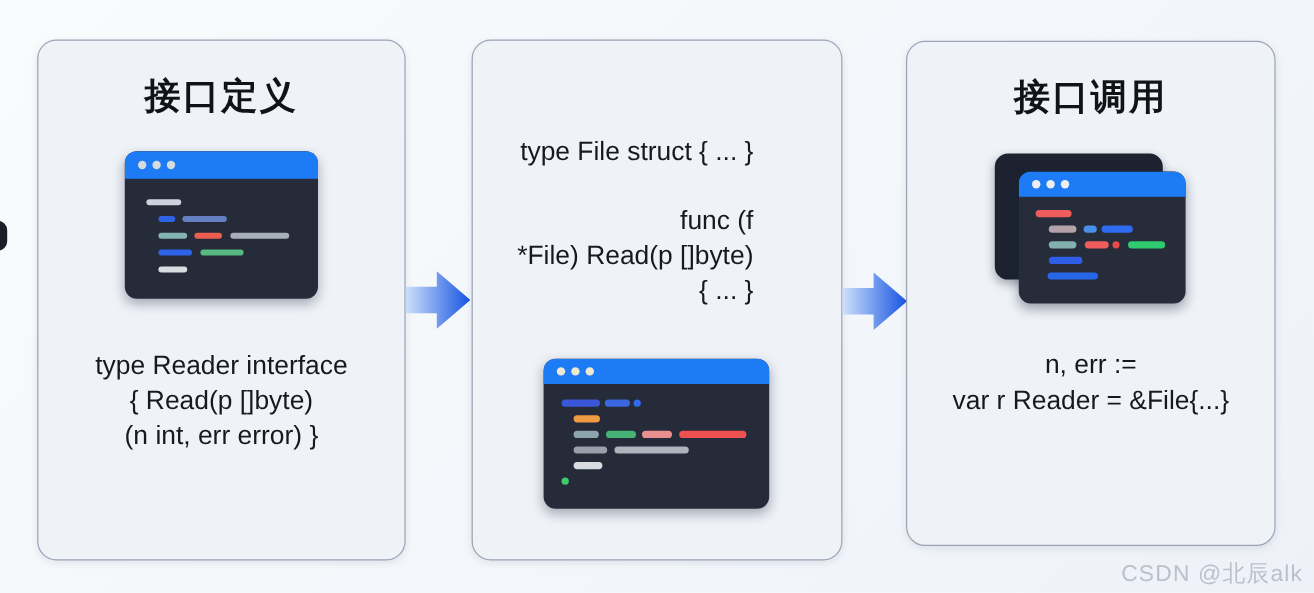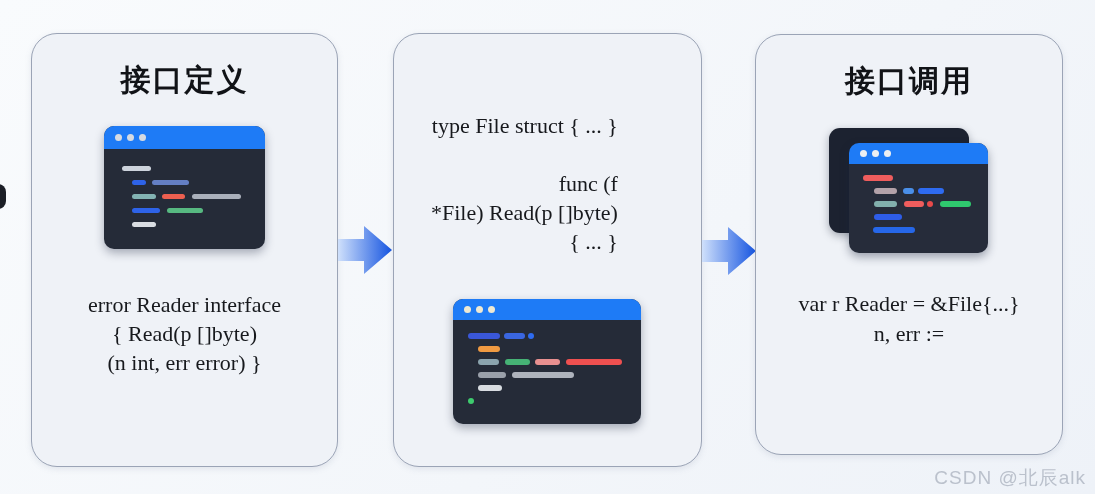--- a/index.html
+++ b/index.html
@@ -10,23 +10,22 @@
   .stage {
     position:relative;
     width:1095px; height:494px;
     background:linear-gradient(135deg,#f9fbfd 0%,#f3f6fa 60%,#eef2f8 100%);
     overflow:hidden;
   }
   .panel {
     position:absolute;
     background:#eff2f7;
     border:1.5px solid #9ba4b6;
-    border-radius:26px;
+    border-radius:16px;
     box-shadow:0 2px 6px rgba(110,120,145,0.15);
-    font-family:Liberation Serif, serif;
   }
   .panel-1 { left:31px;  top:33px; width:305px; height:432px; }
   .panel-2 { left:393px; top:33px; width:307px; height:432px; }
   .panel-3 { left:755px; top:34px; width:306px; height:419px; }
 
   .panel-title {
     position:absolute; top:26px; left:0; width:100%;
     text-align:center;
     font-size:30px; font-weight:bold; color:#111317;
     letter-spacing:2px;
@@ -127,21 +126,21 @@
           </div>
           <div class="code-line">
             <span class="bar" style="margin-left: 28px; width: 28px; background: rgb(46, 99, 232);"></span>
             <span class="bar" style="margin-left: 7px; width: 36px; background: rgb(87, 185, 129);"></span>
           </div>
           <div class="code-line">
             <span class="bar" style="margin-left: 28px; width: 24px; background: rgb(217, 221, 226);"></span>
           </div>
         </div>
     </div>
-    <div class="panel-text text-1"><div>error Reader interface</div><div>{ Read(p []byte)</div><div>(n int, err error) }</div></div>
+    <div class="panel-text text-1"><div>type Reader interface</div><div>{ Read(p []byte)</div><div>(n int, err error) }</div></div>
   </div>
 
   <svg class="flow-arrow arrow-1" viewBox="0 0 54 56">
     <defs>
       <linearGradient id="agrad1" x1="0" y1="0" x2="1" y2="0">
         <stop offset="0" stop-color="#cfe0fb"></stop>
         <stop offset="1" stop-color="#1554e0"></stop>
       </linearGradient>
     </defs>
     <path d="M0,17 H26 V4 L54,28 L26,52 V39 H0 Z" fill="url(#agrad1)"></path>
@@ -221,17 +220,17 @@
             </div>
             <div class="code-line">
               <span class="bar" style="margin-left: 25px; width: 28px; background: rgb(46, 93, 232);"></span>
             </div>
             <div class="code-line">
               <span class="bar" style="margin-left: 24px; width: 42px; background: rgb(38, 103, 232);"></span>
             </div>
           </div>
       </div>
     </div>
-    <div class="panel-text text-3"><div>var r Reader = &amp;File{...}</div><div>n, err :=</div></div>
+    <div class="panel-text text-3"><div>n, err :=</div><div>var r Reader = &amp;File{...}</div></div>
   </div>
 
   <div class="watermark">CSDN @北辰alk</div>
 </div>
 
 </body></html>

